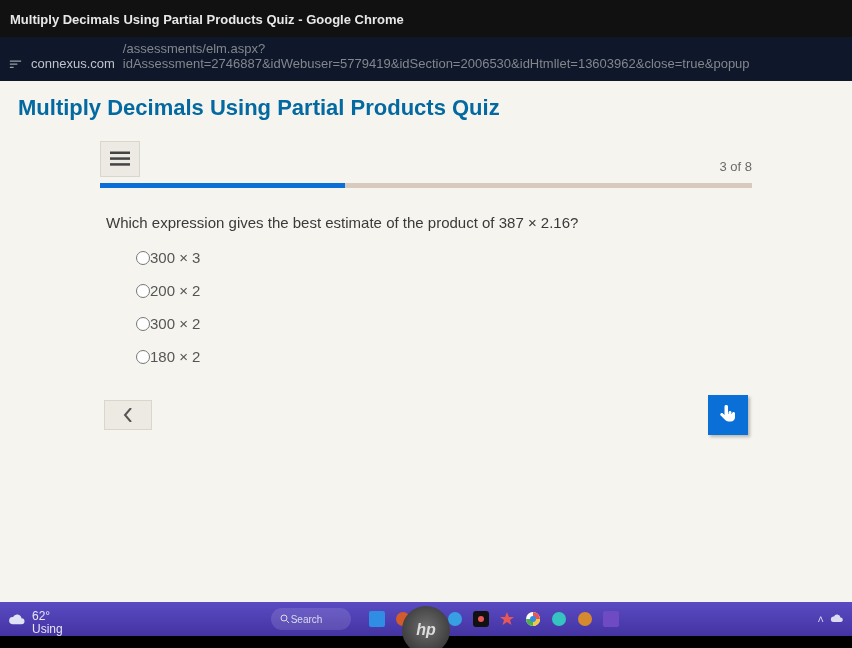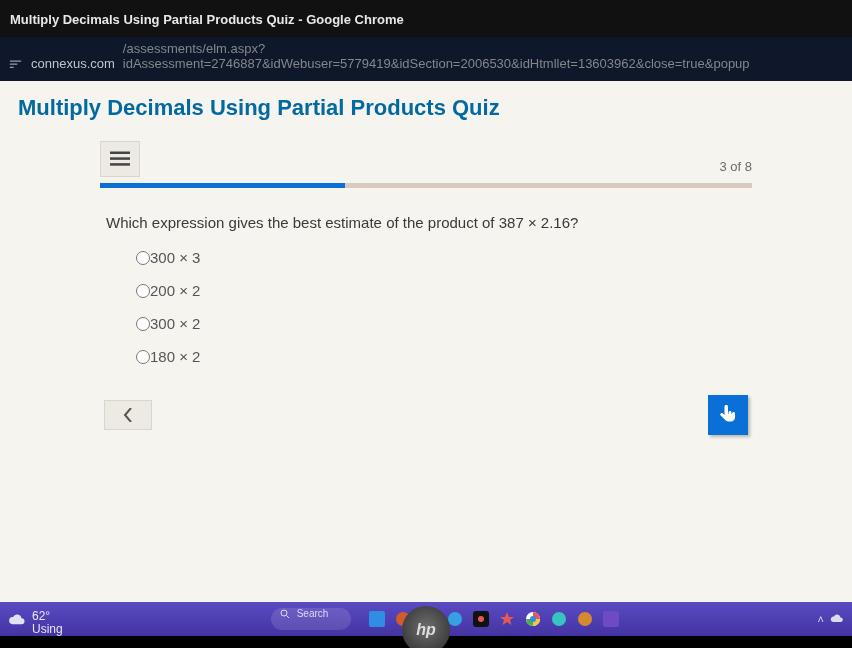--- a/index.html
+++ b/index.html
@@ -34,21 +34,21 @@
   .nav-row { display: flex; align-items: center; justify-content: space-between; margin-top: 22px; padding: 0 4px; }
   .nav-prev { width: 48px; height: 30px; background: #eceae2; border: 1px solid #d9d6cc; display: flex; align-items: center; justify-content: center; cursor: pointer; }
   .nav-prev svg { width: 10px; height: 14px; }
   .nav-next { width: 40px; height: 40px; background: #0a6fd6; display: flex; align-items: center; justify-content: center; cursor: pointer; box-shadow: 2px 2px 3px rgba(0,0,0,0.25); }
   .nav-next svg { width: 24px; height: 24px; fill: #fff; }
 
   .taskbar { position: absolute; left: 0; right: 0; bottom: 0; height: 34px; background: linear-gradient(180deg,#5a4bc3,#4333a2); display: flex; align-items: center; padding: 0 8px; gap: 8px; }
   .weather { display: flex; align-items: center; gap: 6px; color: #e6e6f5; font-size: 10px; }
   .weather-icon { width: 18px; height: 18px; }
   .weather-text { line-height: 1.05; font-size: 12px; margin-top: 8px; }
-  .search-pill { margin-left: 200px; height: 22px; width: 80px; border-radius: 20px; background: rgba(255,255,255,0.12); display: flex; align-items: flex-start; gap: 6px; padding: 0 8px; color: #dcdcf0; font-size: 10px; }
+  .search-pill { margin-left: 200px; height: 22px; width: 80px; border-radius: 20px; background: rgba(255,255,255,0.12); display: flex; align-items: center; gap: 0; padding: 0 8px; color: #dcdcf0; font-size: 10px; }
   .tb-icons { display: flex; align-items: center; gap: 10px; margin-left: 10px; }
   .tb-icons span { width: 16px; height: 16px; display: inline-flex; align-items: center; justify-content: center; }
   .spacer { flex: 1; }
   .tray { display: flex; align-items: center; gap: 6px; color: #dcdcf0; font-size: 11px; }
 
   .bezel-logo { position: absolute; left: 50%; bottom: -6px; transform: translateX(-50%); width: 48px; height: 48px; border-radius: 50%; background: radial-gradient(circle at 50% 45%, #6e6e6e, #2a2a2a); display: flex; align-items: center; justify-content: center; color: #ddd; font-size: 16px; font-style: italic; font-weight: bold; }
 
   .frame { position: relative; width: 852px; height: 648px; }
 </style>
 </head>

